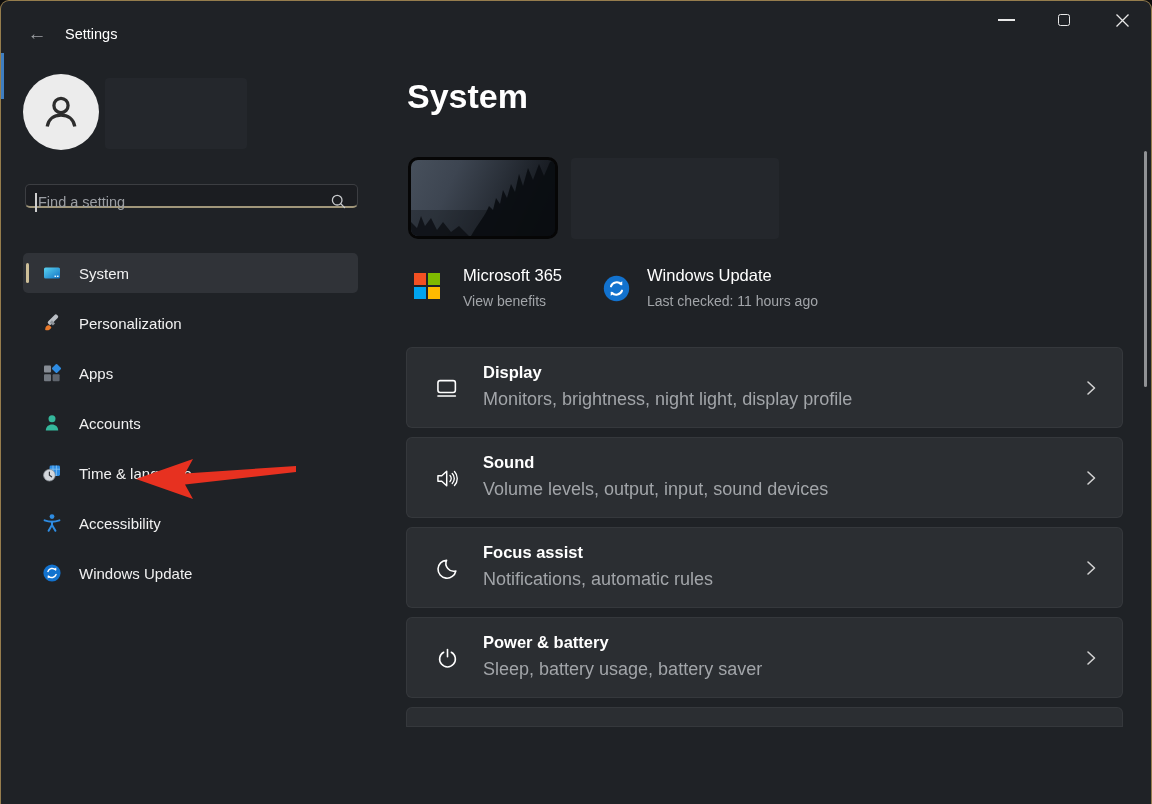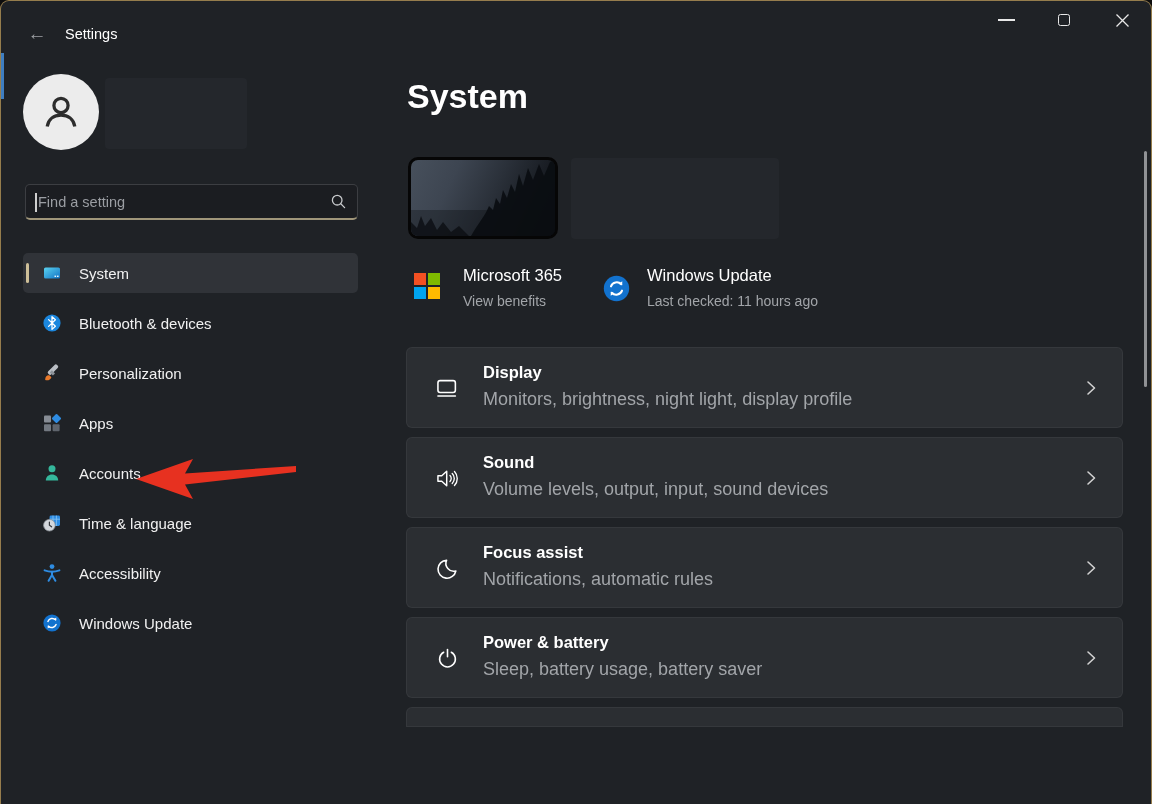--- a/index.html
+++ b/index.html
@@ -21,21 +21,21 @@
 
   
   .left-edge-accent { position:absolute; left:0; top:52px; width:3px; height:46px;
                       background:var(--left-edge-blue,#3f7ec0); }
 
   
   .avatar { position:absolute; left:22px; top:73px; width:76px; height:76px;
             border-radius:50%; background:#ececec; display:flex; align-items:center; justify-content:center; }
   .avatar-placeholder { position:absolute; left:104px; top:77px; width:142px; height:71px;
             background:#24272c; border-radius:4px; }
-  .search-box { position:absolute; left:24px; top:183px; width:333px; height:36px;
+  .search-box { position:absolute; left:24px; top:183px; width:333px; height:24px;
             background:#1b1d21; border:1px solid #3c3e42; border-bottom:2px solid rgba(183,172,138,0.85);
             border-radius:5px; }
   .search-caret { position:absolute; left:9px; top:8px; width:1.5px; height:19px; background:#cfcfcf; }
   .search-input { position:absolute; left:12px; top:0; width:280px; height:33px; background:transparent;
             border:none; outline:none; color:#e8e8e8; font-size:14.5px; font-family:"Liberation Sans",sans-serif; }
   .search-input::placeholder { color:#9b9ea3; opacity:1; }
   .search-icon { position:absolute; right:10px; top:8px; }
 
   .nav { position:absolute; left:22px; top:252px; width:335px; }
   .nav-item { position:relative; height:40px; margin-bottom:10px; border-radius:5px;
@@ -127,27 +127,20 @@
               <stop offset="1" stop-color="#1173c6"></stop>
             </linearGradient>
           </defs>
         <rect x="2" y="4.5" width="16" height="11" rx="1.6" fill="url(#gSys)"></rect>
         <rect x="12.5" y="12.6" width="1.6" height="1.4" fill="#e8f6ff"></rect>
           <rect x="15" y="12.6" width="1.6" height="1.4" fill="#e8f6ff"></rect>
       </svg>
       <div class="nav-label">System</div>
     </div>
 
-    <div class="nav-item">
-      <svg class="nav-icon" viewBox="0 0 20 20">
-        <circle cx="10" cy="10" r="8.6" fill="#1b87de"></circle>
-        <path d="M6.6 6.6 L13.4 13.2 L10 16.4 L10 3.6 L13.4 6.8 L6.6 13.4" fill="none" stroke="#ffffff" stroke-width="1.3" stroke-linejoin="round" stroke-linecap="round"></path>
-      </svg>
-      <div class="nav-label">Bluetooth &amp; devices</div>
-    </div>
 
 
     <div class="nav-item">
       <svg class="nav-icon" viewBox="0 0 20 20">
         <rect x="8.8" y="0.4" width="4.4" height="12.5" rx="1.8" transform="rotate(45 11 6.6)" fill="#b9bec4"></rect>
         <rect x="8.2" y="8.4" width="4.4" height="3" transform="rotate(45 10.4 9.9)" fill="#8d939a"></rect>
         <path d="M7.6 12.4 c-2.8-0.4-4.6 1.6-4.4 4.6 2.6 1 5.4-0.2 6.2-2.8 Z" fill="#e8792b"></path>
       </svg>
       <div class="nav-label">Personalization</div>
     </div>

